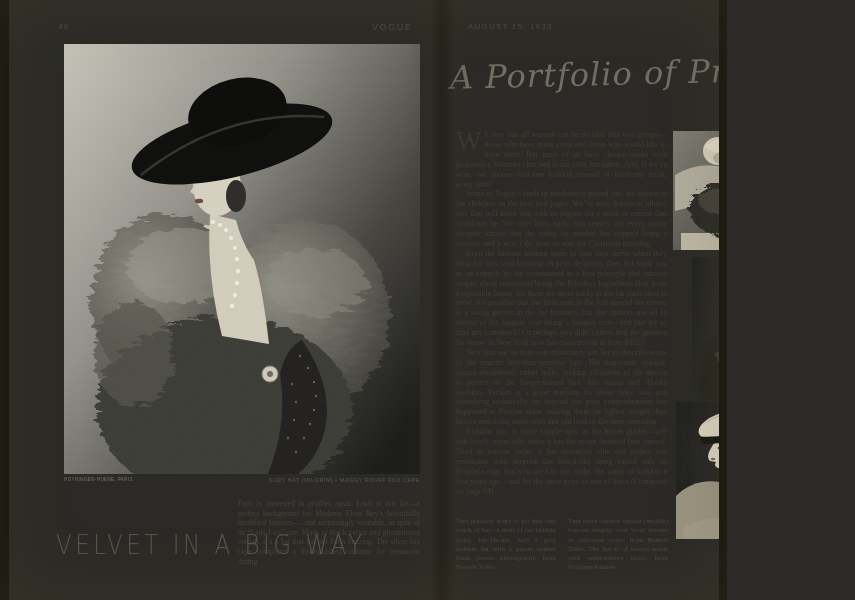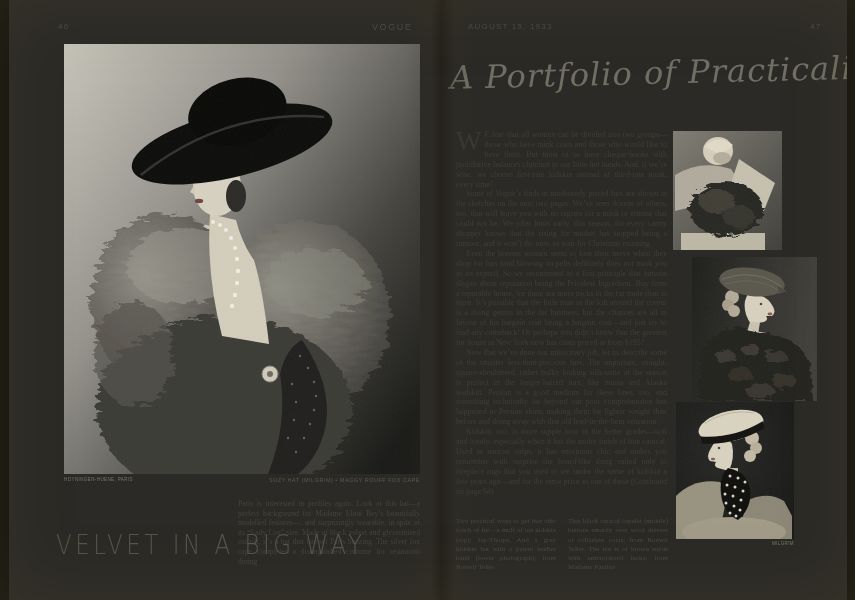--- a/index.html
+++ b/index.html
@@ -1,16 +1,16 @@
 <!DOCTYPE html>
 <html><head>
 <meta charset="utf-8">
 <style>
   html,body{margin:0;padding:0;background:#2b2a26;}
-  .spread{position:relative;width:855px;height:600px;overflow:hidden;
+  .spread{position:relative;width:727px;height:600px;overflow:hidden;
     background:linear-gradient(180deg,#edeadcb 0,#ece9da 0,#e7e4d4 70%,#e3e0cf 100%);
     font-family:"Liberation Serif",serif;color:#3f3d33;}
   .edge{position:absolute;top:0;bottom:0;background:#16150f;}
   .edge-left{left:0;width:9px;}
   .edge-right{right:0;width:8px;}
   .gutter{position:absolute;top:0;bottom:0;left:406px;width:68px;pointer-events:none;
     background:linear-gradient(90deg,rgba(59,52,34,0) 0%,rgba(59,52,34,.16) 36%,rgba(28,24,14,.48) 52%,rgba(59,52,34,.14) 72%,rgba(59,52,34,0) 100%);}
   .vignette{position:absolute;inset:0;pointer-events:none;box-shadow:inset 0 0 70px rgba(92,82,52,.26);}
   .hdr{position:absolute;top:22px;font-family:"Liberation Sans",sans-serif;font-size:8px;letter-spacing:1.2px;color:#4c4a40;}
   .hdr-pgL{left:58px;} .hdr-mag{left:372px;font-size:9px;letter-spacing:1.6px;}

